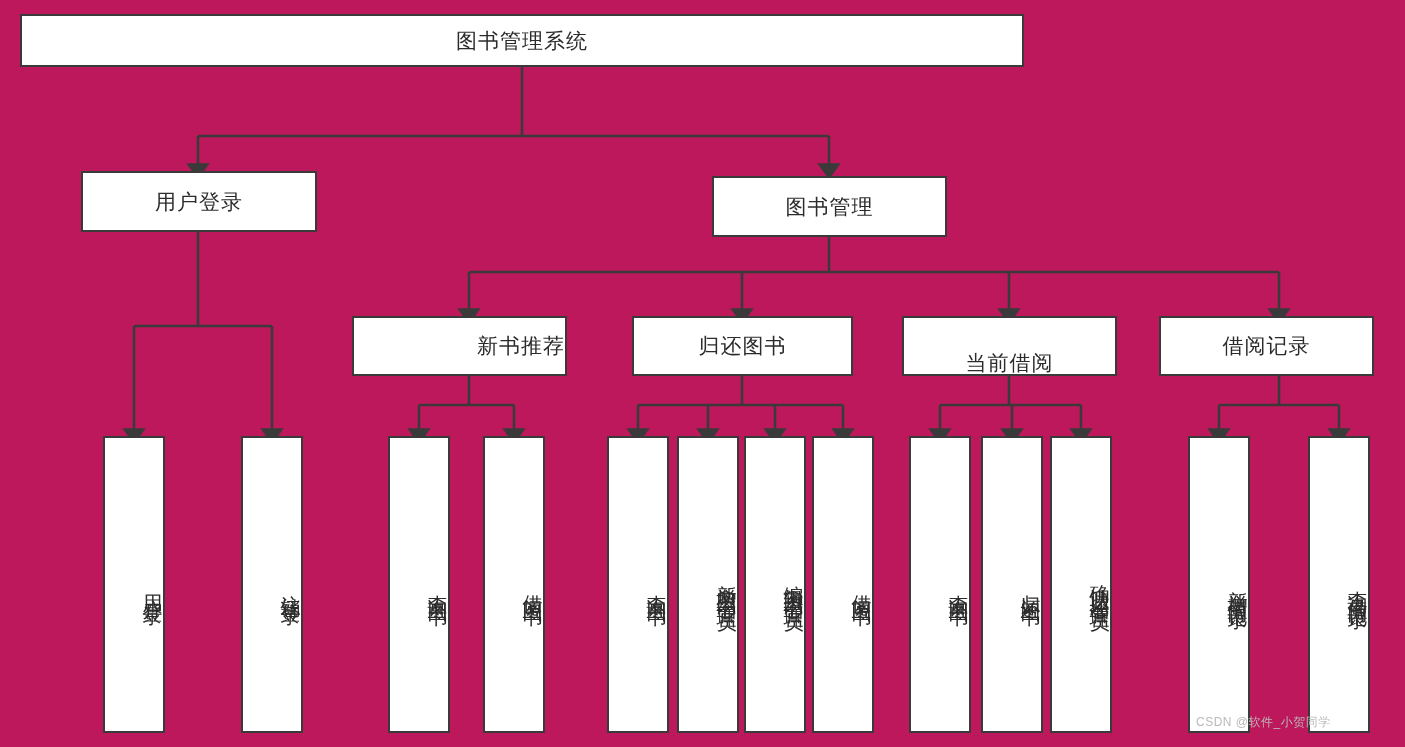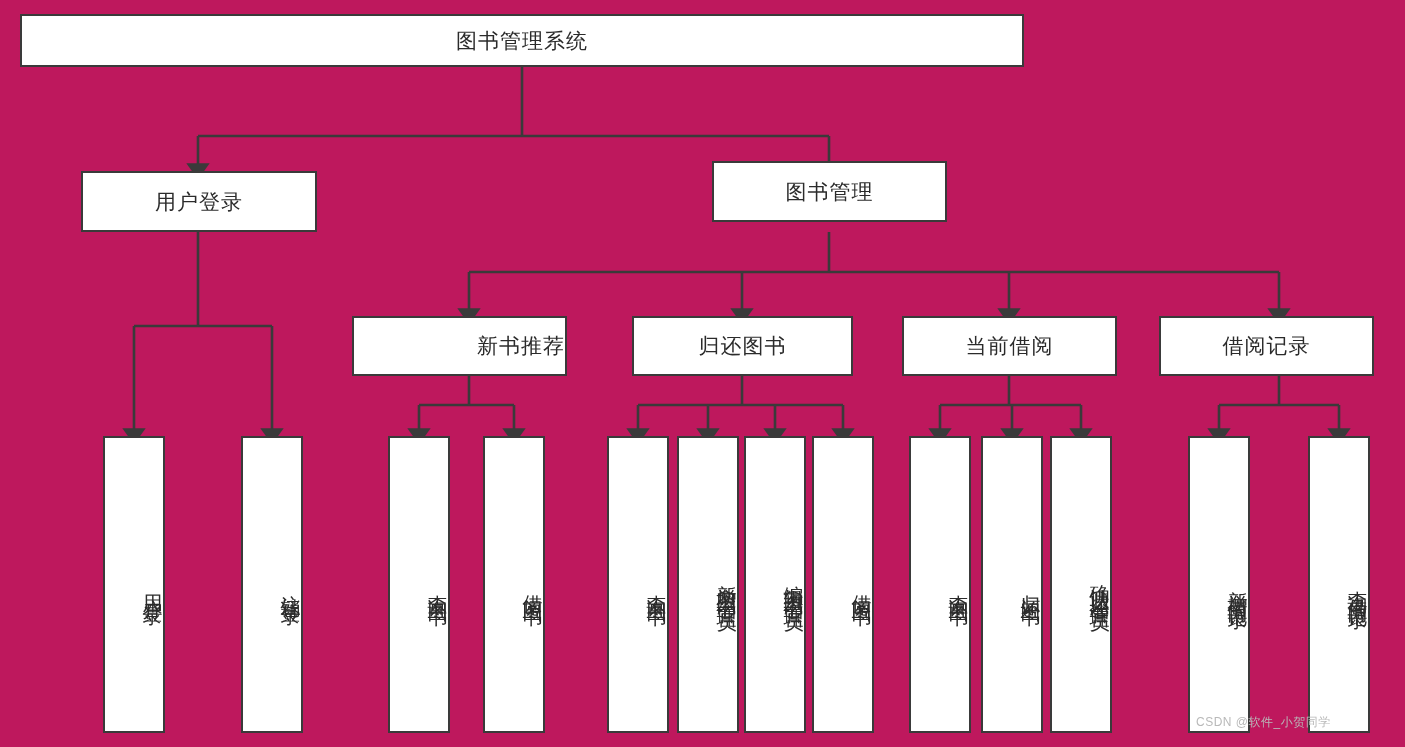--- a/index.html
+++ b/index.html
@@ -112,30 +112,30 @@
       </g>
   </svg>
 
   <div id="node-layer">
       <div class="node node-h" style="left: 20px; top: 14px; width: 1004px; height: 53px;">
         <span class="hlabel">图书管理系统</span>
       </div>
       <div class="node node-h" style="left: 81px; top: 171px; width: 236px; height: 61px;">
         <span class="hlabel">用户登录</span>
       </div>
-      <div class="node node-h" style="left: 712px; top: 161px; width: 235px; height: 61px;">
+      <div class="node node-h" style="left: 712px; top: 176px; width: 235px; height: 61px;">
         <span class="hlabel">图书管理</span>
       </div>
       <div class="node node-h" style="left: 352px; top: 316px; width: 215px; height: 60px; justify-content: flex-end;">
         <span class="hlabel">新书推荐</span>
       </div>
       <div class="node node-h" style="left: 632px; top: 316px; width: 221px; height: 60px;">
         <span class="hlabel">归还图书</span>
       </div>
-      <div class="node node-h" style="left: 902px; top: 316px; width: 215px; height: 60px;">
+      <div class="node node-h" style="left: 902px; top: 316px; width: 215px; height: 60px; align-items: flex-end;">
         <span class="hlabel">当前借阅</span>
       </div>
       <div class="node node-h" style="left: 1159px; top: 316px; width: 215px; height: 60px;">
         <span class="hlabel">借阅记录</span>
       </div>
       <div class="node node-v" style="left: 103px; top: 436px; width: 62px; height: 297px;">
         <span class="vlabel">用户登录</span>
       </div>
       <div class="node node-v" style="left: 241px; top: 436px; width: 62px; height: 297px;">
         <span class="vlabel">注销登录</span>

